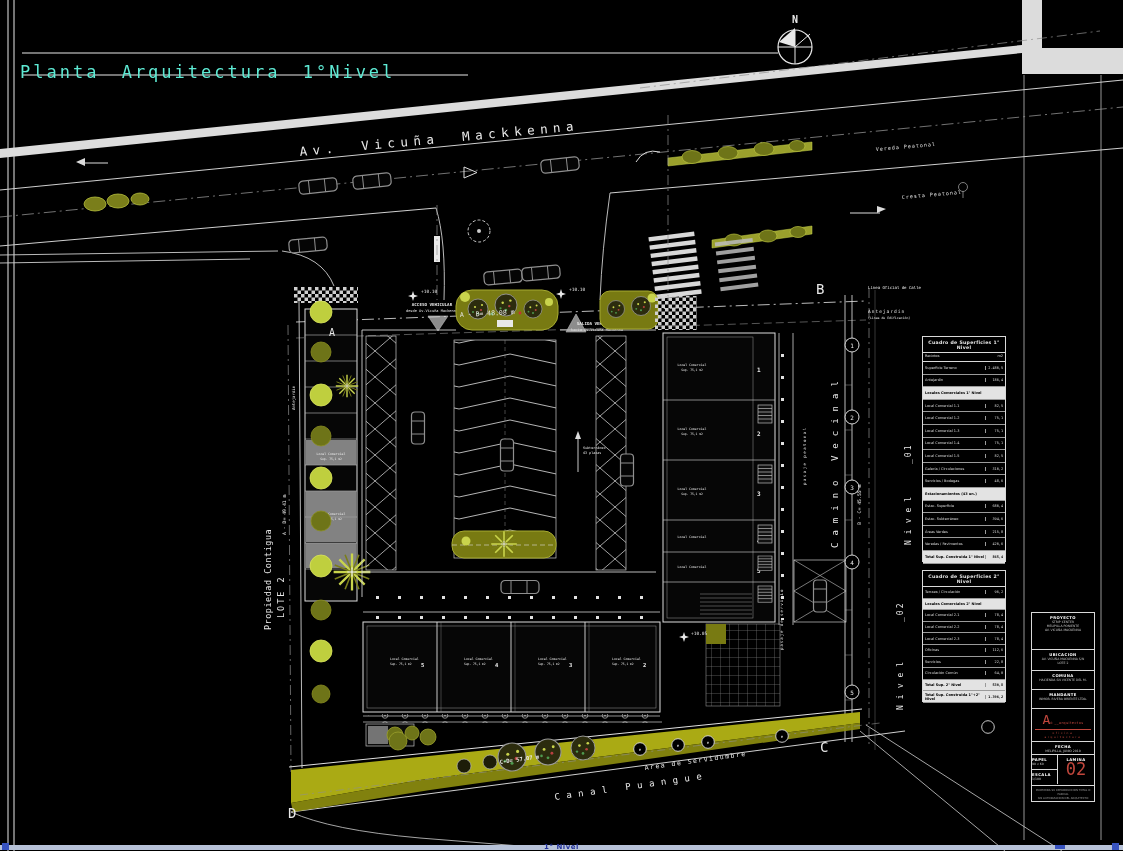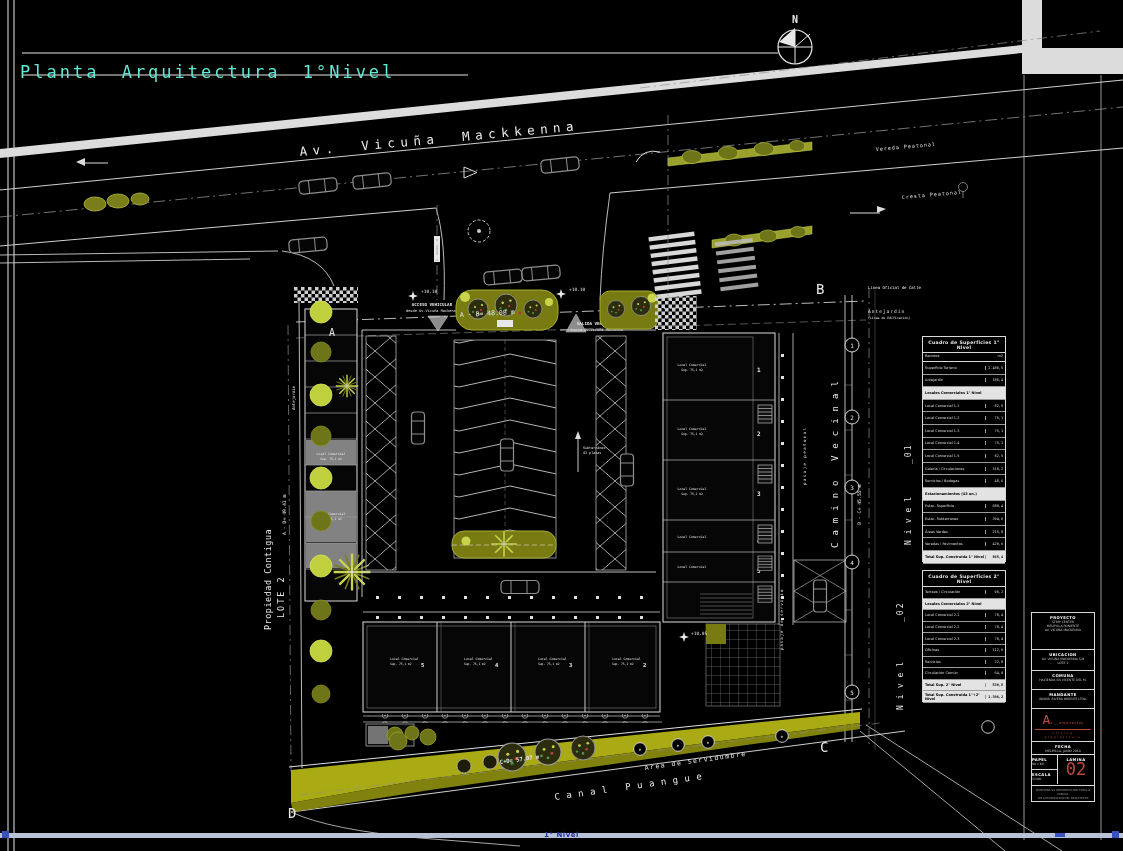--- a/index.html
+++ b/index.html
@@ -38,21 +38,21 @@
   .logoTxt{color:#c0463c;font-size:3.6px;letter-spacing:.4px;}
   .logoSub{color:#c0463c;font-size:2.9px;letter-spacing:1.6px;border-top:.5px solid #c0463c;
      margin:1px 3px 0 3px;padding-top:.5px;}
   .tb-grid{display:grid;grid-template-columns:26px 1fr;height:30px;border-bottom:1px solid #d9d9d9;}
   .tb-cell{border-right:1px solid #d9d9d9;border-bottom:1px solid #d9d9d9;}
   .lam-num{font-family:"DejaVu Sans Mono",monospace;font-size:17px;line-height:15px;
      color:#c0463c;font-weight:400;}
   .tb-note{font-size:2.7px;color:#9a9a9a;line-height:3.8px;padding-top:3px;text-align:center;}
 
   
-  .statusbar{position:absolute;left:0;right:0;bottom:12px;height:10px;}
+  .statusbar{position:absolute;left:0;right:0;bottom:0;height:10px;}
   .sb-track{position:absolute;left:0;right:0;bottom:1px;height:5px;background:#b7c2d8;}
   .sb-btn{position:absolute;bottom:1px;width:7px;height:7px;background:#3752bf;}
   .sb-tab{position:absolute;left:50%;transform:translateX(-50%);bottom:0px;
      font-size:7px;font-weight:bold;color:#24339b;font-family:"DejaVu Sans",sans-serif;
      letter-spacing:.5px;}
   .sb-glyph{position:absolute;bottom:2px;width:10px;height:4px;background:#3752bf;}
 </style>
 </head>
 <body>
 

